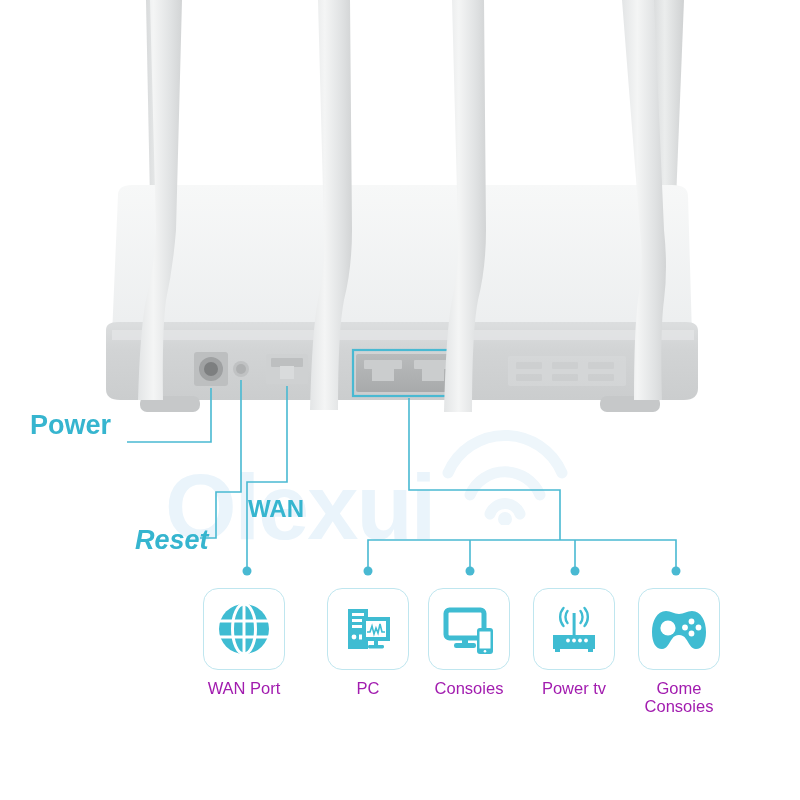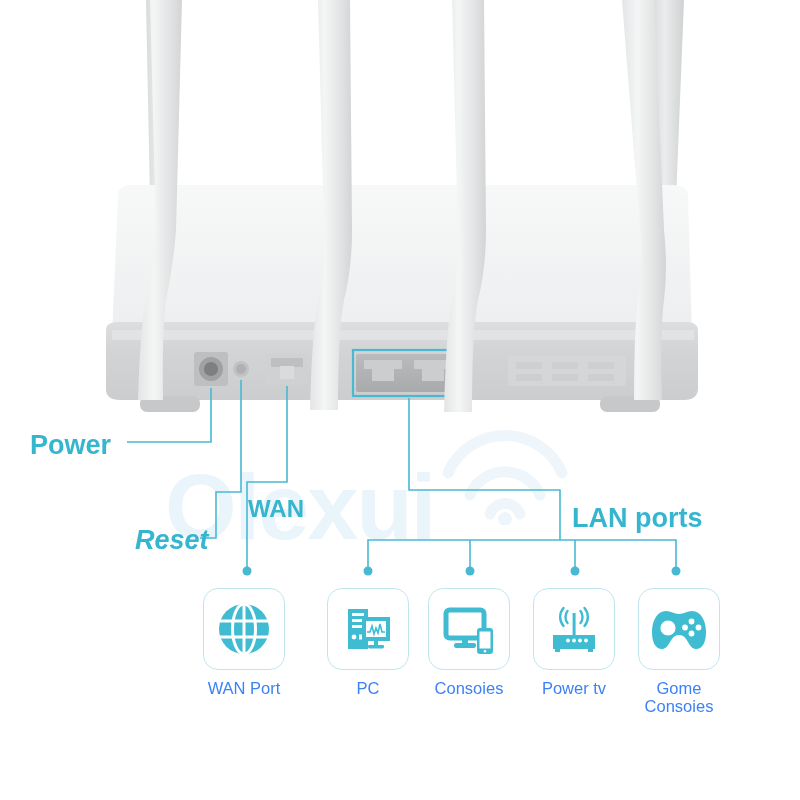--- a/index.html
+++ b/index.html
@@ -38,21 +38,21 @@
   .annot{position:absolute;left:0;top:0;width:800px;height:800px;z-index:5;}
 
   
   .port-label{
     position:absolute;
     font-weight:700;
     color:#36b5cf;
     z-index:6;
     white-space:nowrap;
   }
-  #label-power{left:30px;  top:430px; font-size:27px;}
+  #label-power{left:30px;  top:410px; font-size:27px;}
   #label-reset{left:135px; top:525px; font-size:27px;font-style:italic;}
   #label-wan{  left:248px; top:495px; font-size:24px;}
   #label-lan{  left:572px; top:503px; font-size:27px;}
 
   
   .cards{
     position:absolute;
     left:0; top:588px;
     width:800px;
     z-index:6;
@@ -74,21 +74,21 @@
     justify-content:center;
   }
   .card-box svg{display:block;}
   .card-label{
     position:absolute;
     top:92px;
     width:140px;
     left:-29px;
     text-align:center;
     font-size:16.5px;
-    color:#3b82f6;
+    color:#a21caf;
     line-height:1.08;
     white-space:pre-line;
   }
   
   #card-wanport{left:203px;}
   #card-pc{left:327px;}
   #card-repeater{left:428px;}
   #card-smarttv{left:533px;}
   #card-game{left:638px;}
 </style>
@@ -221,21 +221,20 @@
       <circle cx="368" cy="571" r="4.5"></circle>
       <circle cx="470" cy="571" r="4.5"></circle>
       <circle cx="575" cy="571" r="4.5"></circle>
       <circle cx="676" cy="571" r="4.5"></circle>
     </g>
   </svg>
 
   <div class="port-label" id="label-power">Power</div>
   <div class="port-label" id="label-reset">Reset</div>
   <div class="port-label" id="label-wan">WAN</div>
-  <div class="port-label" id="label-lan">LAN ports</div>
 
   <div class="cards">
 
     <div class="card" id="card-wanport">
       <div class="card-box">
         <svg width="58" height="58" viewBox="0 0 58 58">
           <circle cx="29" cy="29" r="25" fill="#3fbcd2"></circle>
           <g stroke="#ffffff" stroke-width="3" fill="none">
             <ellipse cx="29" cy="29" rx="11.5" ry="25"></ellipse>
             <line x1="29" y1="4" x2="29" y2="54"></line>

